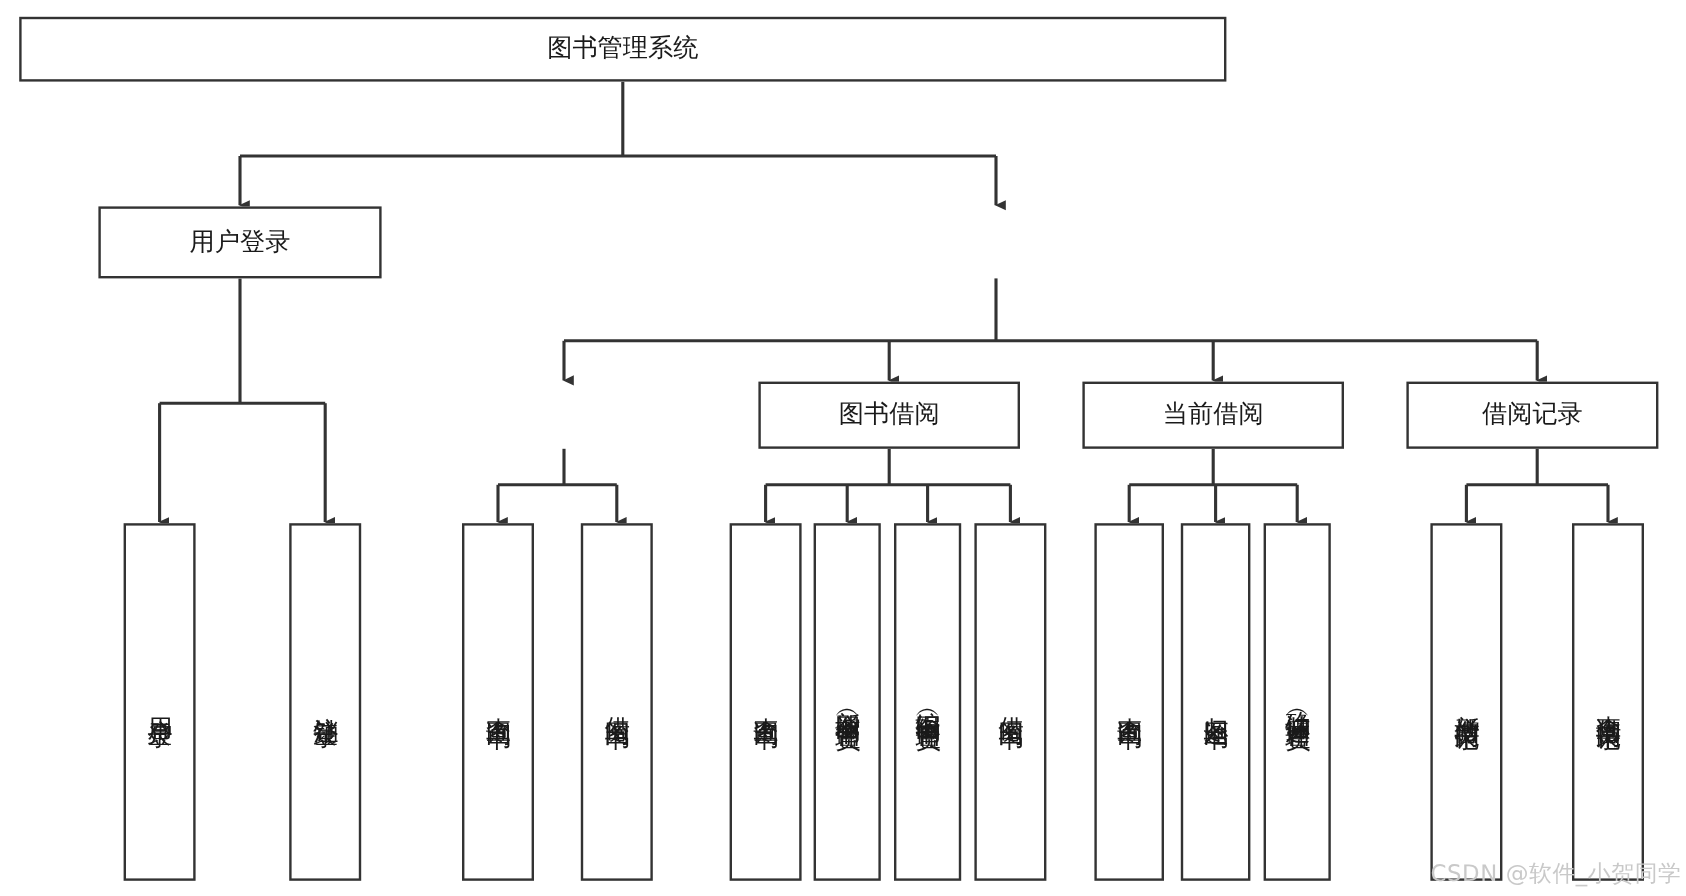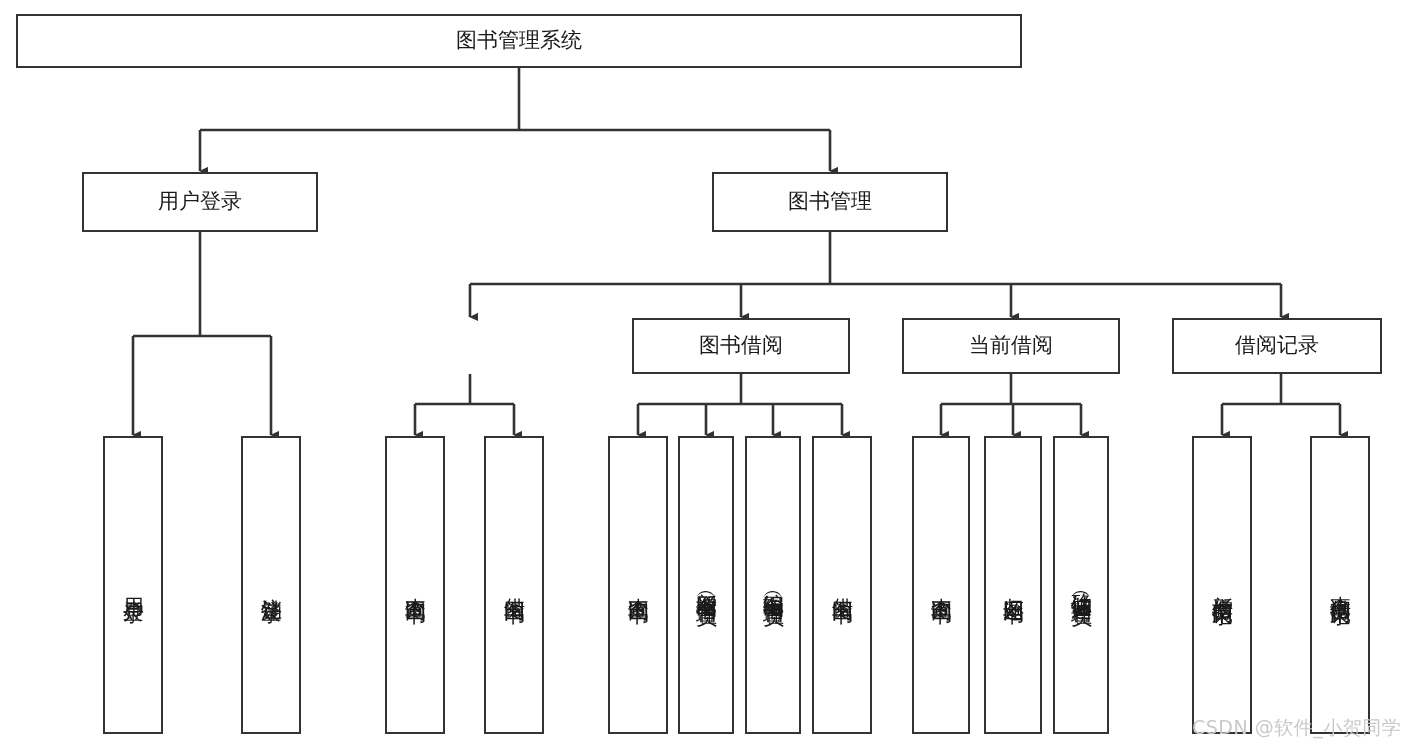--- a/index.html
+++ b/index.html
@@ -111,23 +111,20 @@
       </g>
   </svg>
 
   <div class="node horiz" style="left: 16px; top: 14px; width: 1006px; height: 54px;">
     <span class="node-label">图书管理系统</span>
   </div>
 
   <div class="node horiz" style="left: 82px; top: 172px; width: 236px; height: 60px;">
     <span class="node-label">用户登录</span>
   </div>
-  <div class="node horiz" style="left: 712px; top: 172px; width: 236px; height: 60px;">
-    <span class="node-label">图书管理</span>
-  </div>
 
   <div class="node horiz" style="left: 902px; top: 318px; width: 218px; height: 56px;">
     <span class="node-label">当前借阅</span>
   </div>
   <div class="node horiz" style="left: 632px; top: 318px; width: 218px; height: 56px;">
     <span class="node-label">图书借阅</span>
   </div>
   <div class="node horiz" style="left: 1172px; top: 318px; width: 210px; height: 56px;">
     <span class="node-label">借阅记录</span>
   </div>

